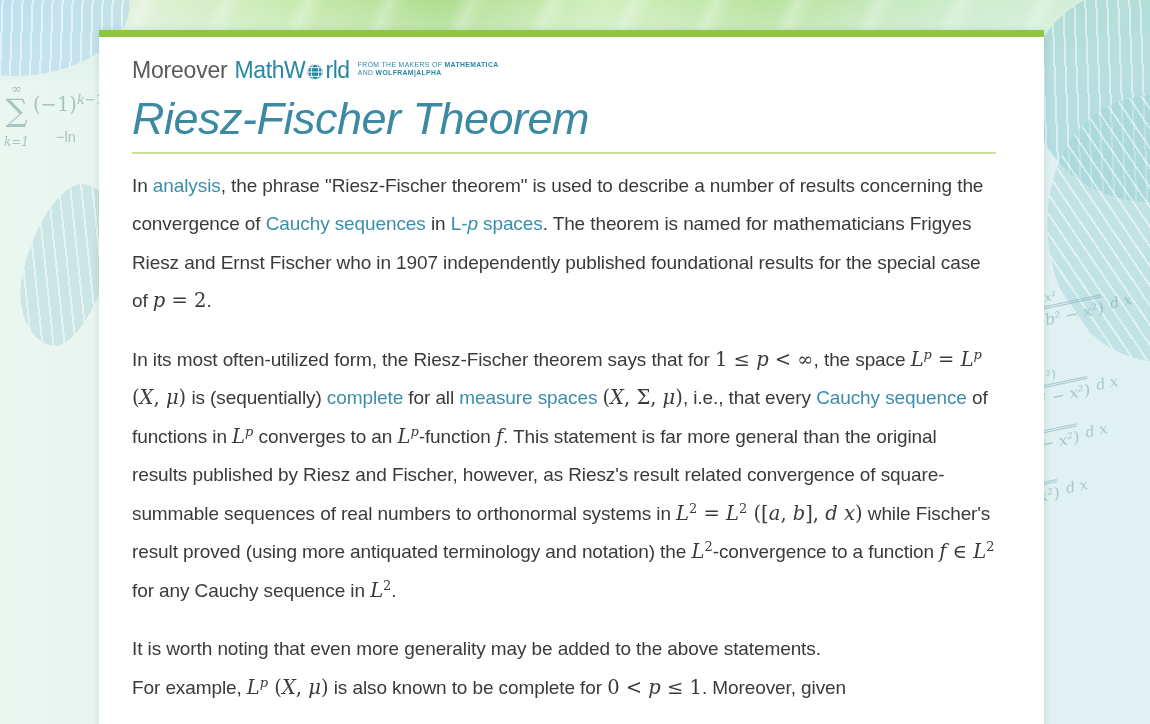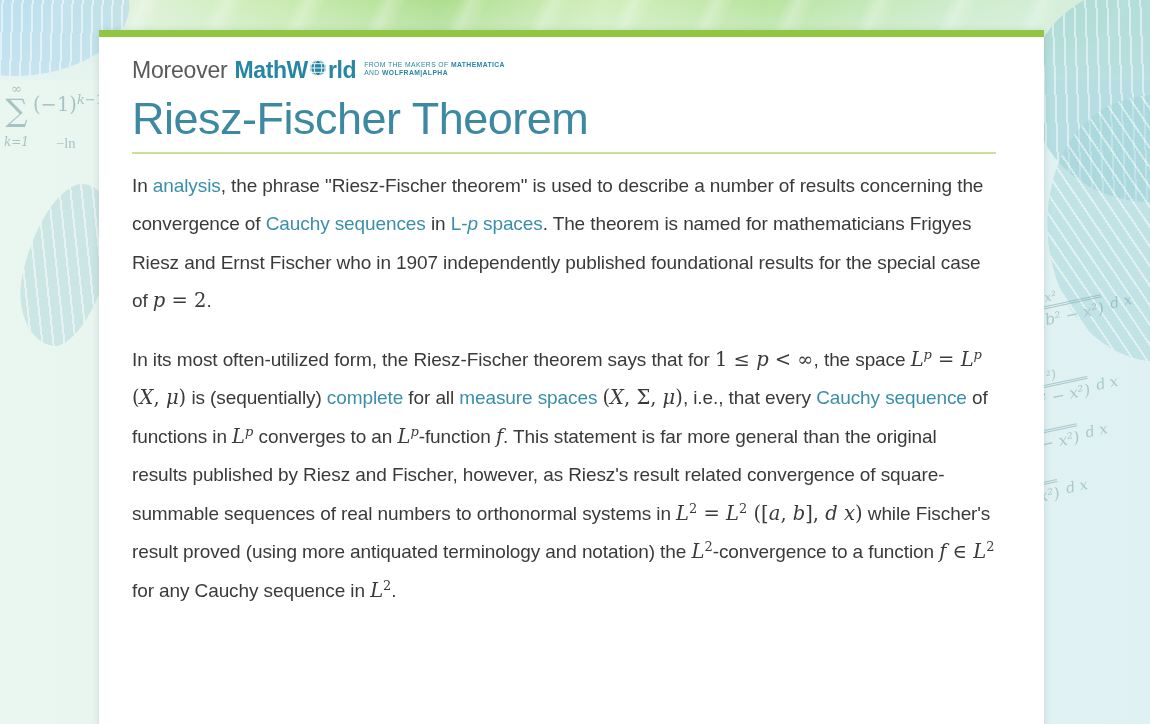--- a/index.html
+++ b/index.html
@@ -43,22 +43,22 @@
     background-color:rgba(150,200,205,.35);transform:rotate(14deg);}
 
   .bg-sum{position:absolute;left:4px;top:82px;z-index:0;display:flex;align-items:flex-start;
     color:rgba(122,162,165,.6);font-family:"DejaVu Serif","Liberation Serif",serif;}
   .sum-stack{display:flex;flex-direction:column;align-items:center;line-height:1;}
   .sum-inf{font-size:13px;}
   .sum-sigma{font-size:31px;margin:0;}
   .sum-k{font-size:12px;font-style:italic;margin-top:10px;}
   .sum-expr{font-size:16.5px;margin-left:4px;margin-top:11px;}
   .sum-expr sup{font-size:11px;}
-  .bg-ln{position:absolute;left:56px;top:135px;z-index:0;
-    font-family:Liberation Serif, serif;font-size:14.5px;
+  .bg-ln{position:absolute;left:56px;top:129px;z-index:0;
+    font-family:Liberation Sans, sans-serif;font-size:14.5px;
     color:rgba(122,162,165,.6);}
 
   .bg-frags{position:absolute;inset:0;z-index:0;}
   .frag{position:absolute;transform:rotate(-12deg);
     color:rgba(110,162,167,.5);font-family:"DejaVu Serif","Liberation Serif",serif;font-style:italic;}
   .frag .num{display:block;font-size:12.5px;margin:0 0 1px 10px;}
   .frag .row{display:flex;align-items:flex-start;}
   .frag .den{border-top:3px double rgba(110,162,167,.5);font-size:15.5px;padding-top:2px;}
   .frag .dx{font-size:14.5px;margin-left:7px;margin-top:3px;}
   .frag:nth-child(1){left:1036px;top:282px;}
@@ -68,29 +68,29 @@
 
   
   .card{position:absolute;left:99px;top:30px;width:945px;height:760px;
     background:#ffffff;z-index:1;box-shadow:0 1px 7px rgba(60,90,80,.18);}
   .card-topbar{height:7px;background:var(--accent-green,#8fc740);}
   .card-inner{padding:20px 48px 0 33px;}
 
   
   .logo-row{display:flex;align-items:flex-start;}
   .logo-wolfram{font-size:23px;color:#58595b;letter-spacing:-.2px;}
-  .logo-mathworld{font-size:23px;color:var(--brand-teal,#2787a3);font-weight:700;
-    letter-spacing:-.4px;margin-left:7px;display:flex;align-items:flex-start;}
+  .logo-mathworld{font-size:23px;color:var(--brand-teal,#2787a3);font-weight:400;
+    letter-spacing:-.4px;margin-left:7px;display:flex;align-items:center;}
   .globe{margin:2px 1px 0 1px;}
   .tagline{margin-left:8px;margin-top:4px;font-size:6.8px;line-height:1.2;
     color:var(--brand-teal,#2787a3);letter-spacing:.4px;font-weight:400;}
   .tagline b{font-weight:700;}
 
   .page-title{margin:9px 0 0 0;font-size:45px;font-weight:400;letter-spacing:-.5px;
-    color:var(--title-teal,#3d89a2);line-height:1.15;}
+    color:var(--title-teal,#3d89a2);line-height:1.15;font-style:italic;}
   .title-rule{border:none;border-top:2px solid var(--rule-green,#c9e096);margin:7px 0 0 0;}
 
   
   .article{margin-top:13px;width:865px;}
   .article p{margin:0 0 20px 0;font-size:19px;line-height:38.5px;
     color:var(--body-text,#3a3a3a);letter-spacing:-.1px;}
   .link{color:var(--link-teal,#3b8ea8);text-decoration:none;cursor:pointer;}
   .math{font-family:"DejaVu Serif","Liberation Serif",serif;font-size:19.5px;letter-spacing:0;}
   .math i{font-style:italic;}
   .math sup{font-size:13px;line-height:0;}
@@ -167,15 +167,16 @@
         <span style="display:block"><span>AND </span><b>WOLFRAM|ALPHA</b></span>
       </span>
     </div>
 
     <h1 class="page-title">Riesz-Fischer Theorem</h1>
     <hr class="title-rule">
 
     <div class="article">
         <p>In <a class="link" href="#">analysis</a>, the phrase "Riesz-Fischer theorem" is used to describe a number of results concerning the convergence of <a class="link" href="#">Cauchy sequences</a> in <a class="link" href="#">L-<i>p</i> spaces</a>. The theorem is named for mathematicians Frigyes Riesz and Ernst Fischer who in 1907 independently published foundational results for the special case of <span class="math"><i>p</i> = 2</span>.</p>
         <p>In its most often-utilized form, the Riesz-Fischer theorem says that for <span class="math">1 ≤ <i>p</i> &lt; ∞</span>, the space <span class="math"><i>L</i><sup><i>p</i></sup> = <i>L</i><sup><i>p</i></sup> (<i>X</i>, <i>μ</i>)</span> is (sequentially) <a class="link" href="#">complete</a> for all <a class="link" href="#">measure spaces</a> <span class="math">(<i>X</i>, Σ, <i>μ</i>)</span>, i.e., that every <a class="link" href="#">Cauchy sequence</a> of functions in <span class="math"><i>L</i><sup><i>p</i></sup></span> converges to an <span class="math"><i>L</i><sup><i>p</i></sup></span>-function <span class="math"><i>f</i></span>. This statement is far more general than the original results published by Riesz and Fischer, however, as Riesz's result related convergence of square-summable sequences of real numbers to orthonormal systems in <span class="math"><i>L</i><sup>2</sup> = <i>L</i><sup>2</sup> ([<i>a</i>, <i>b</i>], <i>d</i> <i>x</i>)</span> while Fischer's result proved (using more antiquated terminology and notation) the <span class="math"><i>L</i><sup>2</sup></span>-convergence to a function <span class="math"><i>f</i> ∈ <i>L</i><sup>2</sup></span> for any Cauchy sequence in <span class="math"><i>L</i><sup>2</sup></span>.</p>
+        <p>It is worth noting that even more generality may be added to the above statements. <br>For example, <span class="math"><i>L</i><sup><i>p</i></sup> (<i>X</i>, <i>μ</i>)</span> is also known to be complete for <span class="math">0 &lt; <i>p</i> ≤ 1</span>. Moreover, given</p>
       </div>
   </div>
 </div>
 
 </body></html>

